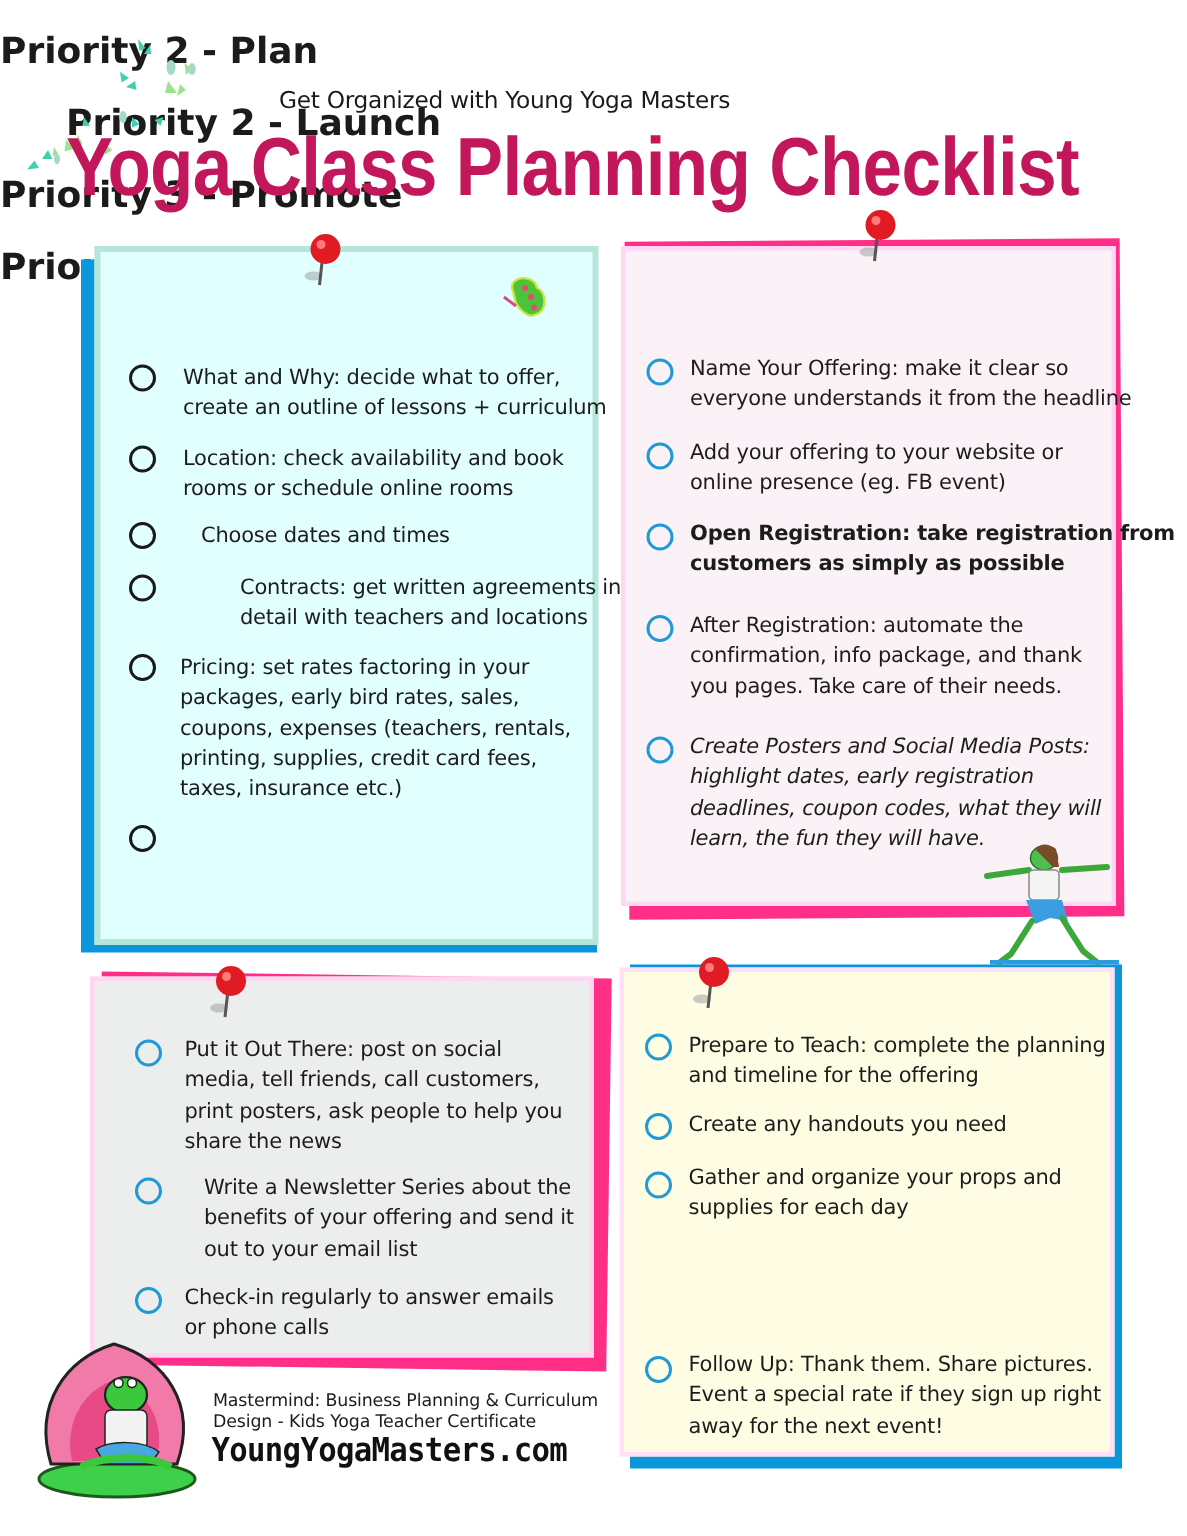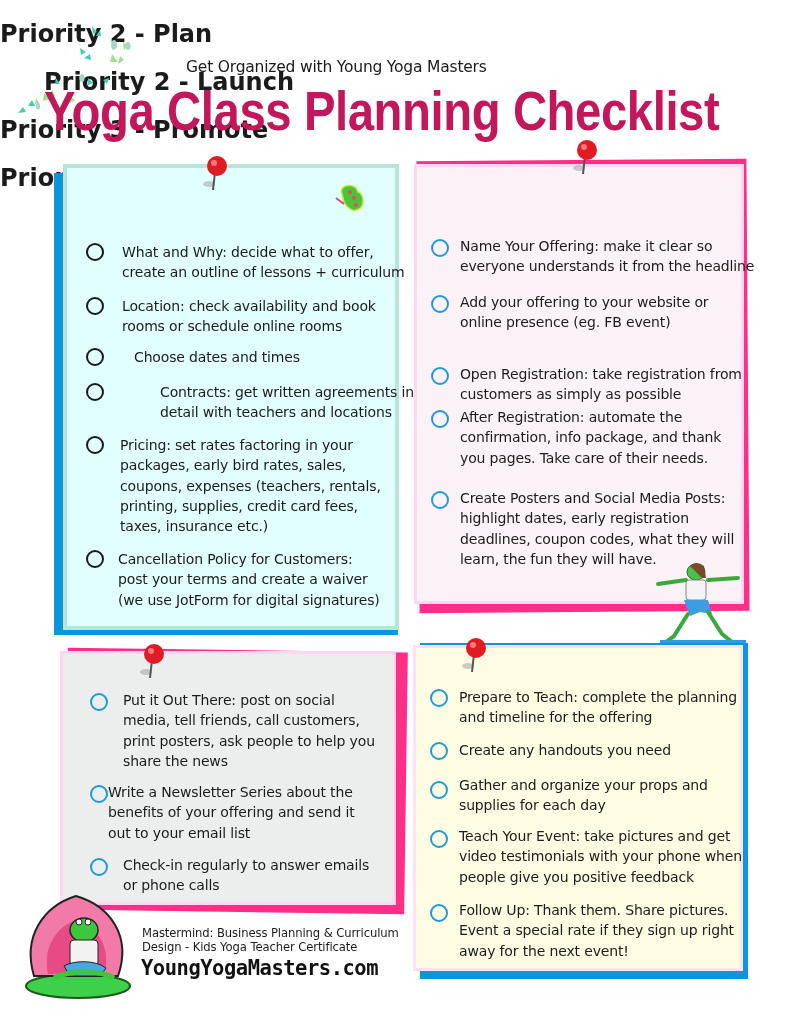--- a/index.html
+++ b/index.html
@@ -92,23 +92,20 @@
   <div class="item" style="left:86px; top:435px;">
     <span class="circle black"></span>
     <span class="item-text" style="margin-left:16px;">Pricing: set rates factoring in your
 packages, early bird rates, sales,
 coupons, expenses (teachers, rentals,
 printing, supplies, credit card fees,
 taxes, insurance etc.)</span>
   </div>
   <div class="item" style="left:86px; top:549px;">
     <span class="circle black"></span>
-    <span class="item-text" style="margin-left:14px;">Cancellation Policy for Customers:
- post your terms and create a waiver
-(we use JotForm for digital signatures)</span>
   </div>
 </div>
 
 <div>
   <div class="shadow" style="left:418px; top:160px; width:330px; height:452px; background:#ff2e87; transform:rotate(-0.4deg);"></div>
   <div class="card" style="left:414px; top:164px; width:330px; height:440px; background:#faf2f6; border:3px solid #ffd6f4;"></div>
   <svg class="pin" style="left:569px; top:138px;" viewBox="0 0 36 40">
     <ellipse cx="10" cy="30" rx="6" ry="3" fill="#999" opacity="0.5"></ellipse>
     <line x1="16" y1="18" x2="14" y2="36" stroke="#555" stroke-width="2"></line>
     <circle cx="18" cy="12" r="10" fill="#e01b24"></circle>
@@ -119,34 +116,34 @@
   <div class="item" style="left:431px; top:236px;">
     <span class="circle blue" style="margin-top:3px;"></span>
     <span class="item-text" style="margin-left:11px;">Name Your Offering: make it clear so
 everyone understands it from the headline</span>
   </div>
   <div class="item" style="left:431px; top:292px;">
     <span class="circle blue" style="margin-top:3px;"></span>
     <span class="item-text" style="margin-left:11px;">Add your offering to your website or
 online presence (eg. FB event)</span>
   </div>
-  <div class="item" style="left:431px; top:364px;">
+  <div class="item" style="left:431px; top:346px;font-weight:bold;">
     <span class="circle blue" style="margin-top:3px;"></span>
     <span class="item-text" style="margin-left:11px;">Open Registration: take registration from
 customers as simply as possible</span>
   </div>
   <div class="item" style="left:431px; top:407px;">
     <span class="circle blue" style="margin-top:3px;"></span>
     <span class="item-text" style="margin-left:11px;">After Registration: automate the
 confirmation, info package, and thank
 you pages. Take care of their needs.</span>
   </div>
   <div class="item" style="left:431px; top:488px;">
     <span class="circle blue" style="margin-top:3px;"></span>
-    <span class="item-text" style="margin-left:11px;">Create Posters and Social Media Posts:
+    <span class="item-text" style="margin-left:11px;font-style:italic;">Create Posters and Social Media Posts:
 highlight dates, early registration
 deadlines, coupon codes, what they will
 learn, the fun they will have.</span>
   </div>
 </div>
 
 <div>
   <div class="shadow" style="left:66px; top:650px; width:340px; height:262px; background:#ff2e87; transform:rotate(0.8deg);"></div>
   <div class="card" style="left:60px; top:651px; width:336px; height:254px; background:#eceeee; border:3px solid #ffd6f4;"></div>
   <svg class="pin" style="left:136px; top:642px;" viewBox="0 0 36 40">
@@ -159,21 +156,21 @@
 
   <div class="item" style="left:90px; top:690px;">
     <span class="circle blue" style="margin-top:3px;"></span>
     <span class="item-text" style="margin-left:15px;">Put it Out There: post on social
 media, tell friends, call customers,
 print posters, ask people to help you
 share the news</span>
   </div>
   <div class="item" style="left:90px; top:782px;">
     <span class="circle blue" style="margin-top:3px;"></span>
-    <span class="item-text" style="margin-left:0;">Write a Newsletter Series about the
+    <span class="item-text" style="margin-left:28px;">Write a Newsletter Series about the
 benefits of your offering and send it
 out to your email list</span>
   </div>
   <div class="item" style="left:90px; top:855px;">
     <span class="circle blue" style="margin-top:3px;"></span>
     <span class="item-text" style="margin-left:15px;">Check-in regularly to answer emails
 or phone calls</span>
   </div>
 </div>
 
@@ -194,26 +191,20 @@
 and timeline for the offering</span>
   </div>
   <div class="item" style="left:430px; top:740px;">
     <span class="circle blue" style="margin-top:2px;"></span>
     <span class="item-text" style="margin-left:11px;">Create any handouts you need</span>
   </div>
   <div class="item" style="left:430px; top:775px;">
     <span class="circle blue" style="margin-top:6px;"></span>
     <span class="item-text" style="margin-left:11px;">Gather and organize your props and
 supplies for each day</span>
-  </div>
-  <div class="item" style="left:430px; top:826px;">
-    <span class="circle blue" style="margin-top:4px;"></span>
-    <span class="item-text" style="margin-left:11px;">Teach Your Event: take pictures and get
-video testimonials with your phone when
-people give you positive feedback</span>
   </div>
   <div class="item" style="left:430px; top:900px;">
     <span class="circle blue" style="margin-top:4px;"></span>
     <span class="item-text" style="margin-left:11px;">Follow Up: Thank them. Share pictures.
 Event a special rate if they sign up right
 away for the next event!</span>
   </div>
 </div>
 
 <svg style="position:absolute; left:652px; top:560px; width:92px; height:88px;" viewBox="0 0 92 88">

